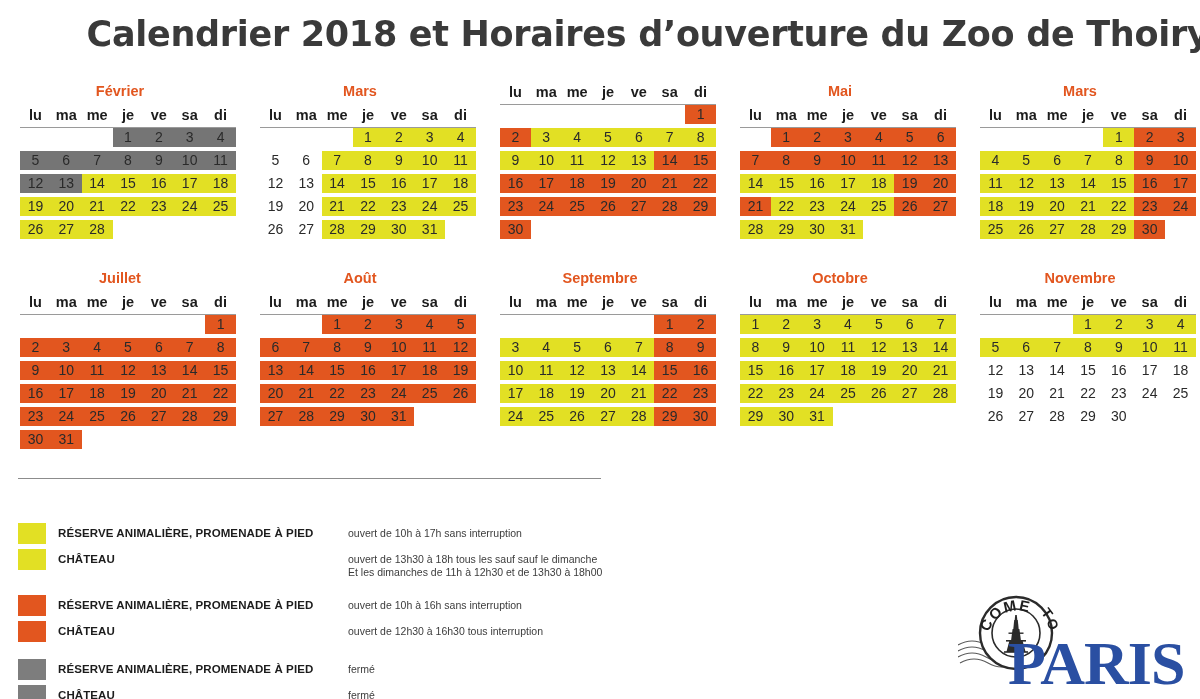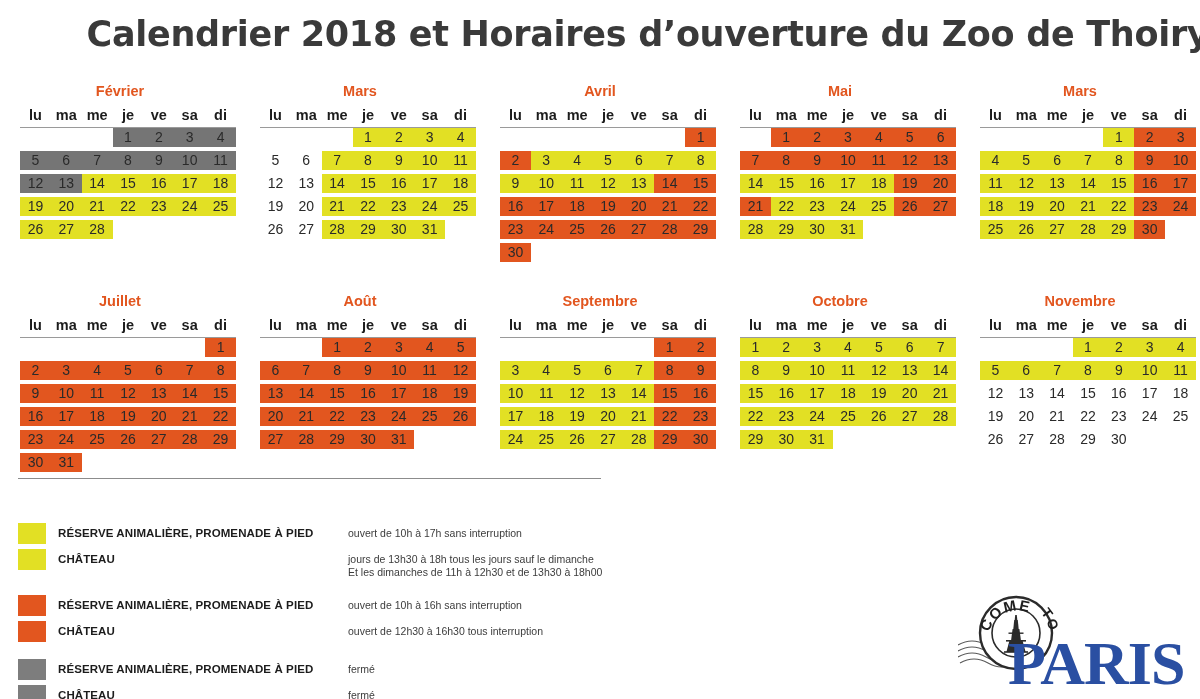--- a/index.html
+++ b/index.html
@@ -352,21 +352,20 @@
               <td class="c-yellow">28</td>
               <td class="c-yellow">29</td>
               <td class="c-yellow">30</td>
               <td class="c-yellow">31</td>
               <td class="c-empty">&nbsp;</td>
             </tr>
           </tbody>
         </table>
       </div>
       <div class="month">
-        <div class="month-title">Avril</div>
         <table class="month-grid">
           <thead>
             <tr>
               <th>lu</th>
               <th>ma</th>
               <th>me</th>
               <th>je</th>
               <th>ve</th>
               <th>sa</th>
               <th>di</th>
@@ -1199,21 +1198,21 @@
         <div class="swatch sw-yellow"></div>
         <div class="legend-label">RÉSERVE ANIMALIÈRE, PROMENADE À PIED</div>
         <div class="legend-desc">
           <span>ouvert de 10h à 17h sans interruption</span>
         </div>
       </div>
       <div class="legend-row">
         <div class="swatch sw-yellow"></div>
         <div class="legend-label">CHÂTEAU</div>
         <div class="legend-desc">
-          <span>jours de 13h30 à 18h tous les jours sauf le dimanche</span>
+          <span>ouvert de 13h30 à 18h tous les sauf sauf le dimanche</span>
           <span>Et les dimanches de 11h à 12h30 et de 13h30 à 18h00</span>
         </div>
       </div>
     </div>
     <div class="legend-group">
       <div class="legend-row">
         <div class="swatch sw-orange"></div>
         <div class="legend-label">RÉSERVE ANIMALIÈRE, PROMENADE À PIED</div>
         <div class="legend-desc">
           <span>ouvert de 10h à 16h sans interruption</span>

